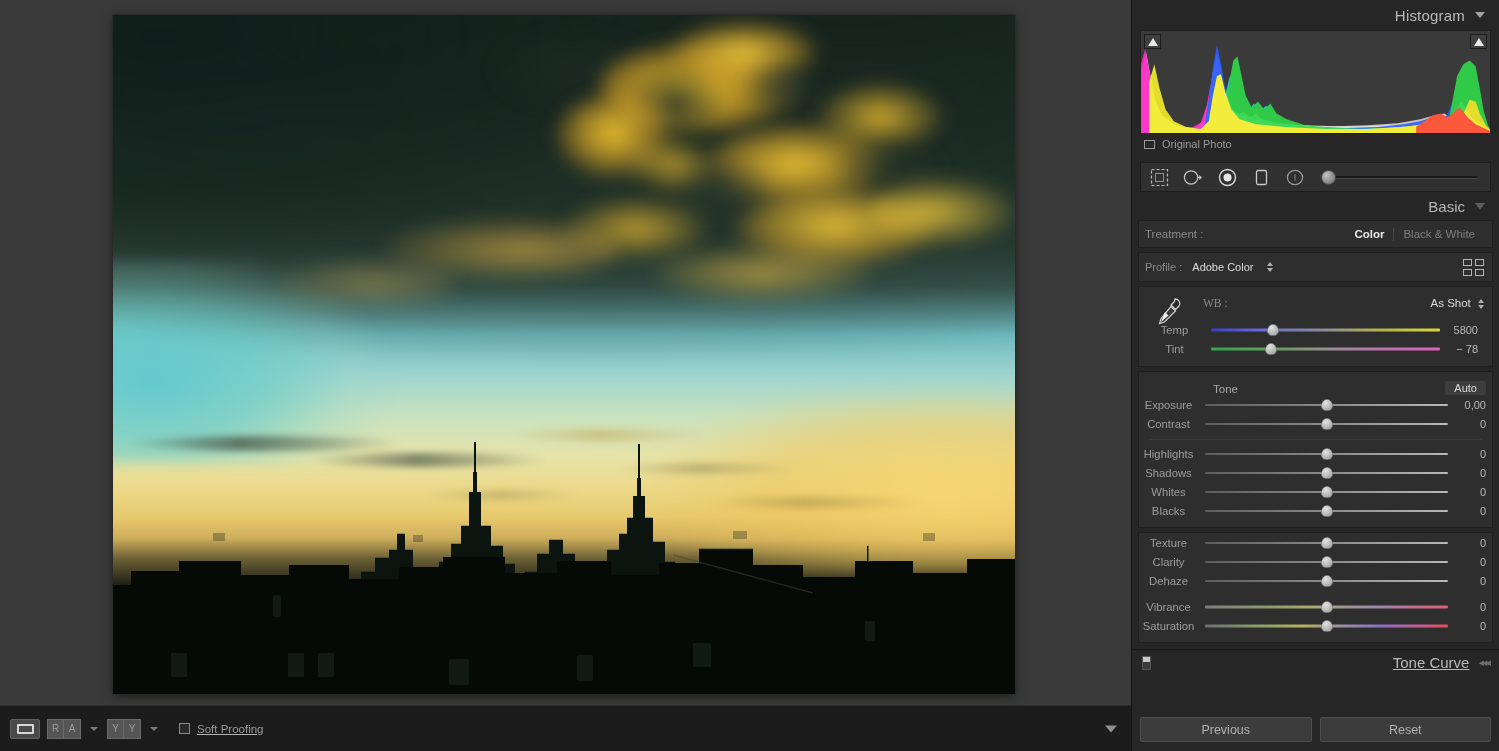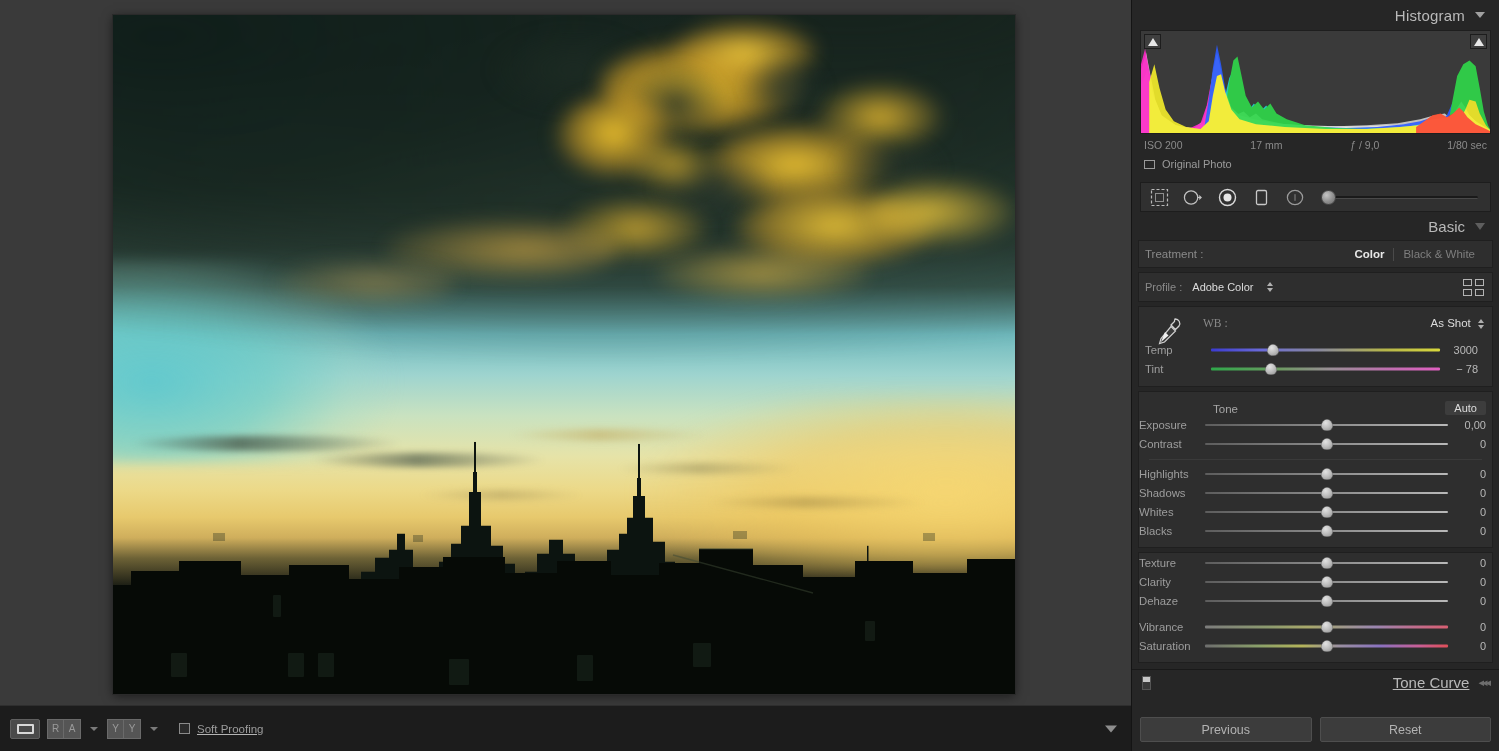--- a/index.html
+++ b/index.html
@@ -268,21 +268,21 @@
   .eyedropper{ position:absolute; left:12px; top:6px; cursor:pointer; }
   .wb-row{ display:flex; align-items:center; height:20px; padding-left:58px; font-size:11.5px; }
   .wb-row .lbl{ color:#8a8a8a;font-family:Liberation Serif, serif; }
   .wb-row .val{ margin-left:auto; color:#dcdcdc; cursor:pointer; }
 
   
   .sl{
     display:flex; align-items:center; height:19px; font-size:11.3px;
   }
   .sl .name{
-    width:66px; text-align:left; color:#9d9d9d; padding-right:7px; flex:none;
+    width:66px; text-align:center; color:#9d9d9d; padding-right:7px; flex:none;
   }
   .sl .track-wrap{ flex:1; position:relative; height:19px; cursor:pointer; }
   .sl .track{
     position:absolute; left:0; right:0; top:50%; transform:translateY(-50%);
     height:2px; background:linear-gradient(to right,#5d5d5d,#b8b8b8);
     border-radius:1px;
   }
   .sl .track.grad-temp{ background:linear-gradient(to right,#3b3bd0,#6b6bd8 22%,#8a8a9a 48%,#b6b64a 76%,#d8d83c); height:3px; }
   .sl .track.grad-tint{ background:linear-gradient(to right,#2fa84a,#6d9a62 30%,#9a8f96 52%,#c06fb0 78%,#e05fc0); height:3px; }
   .sl .track.grad-vib{ background:linear-gradient(to right,#7d7d7d 0%,#8c9a6e 26%,#a8a86a 42%,#a09a86 55%,#9a86b0 70%,#c06e8e 86%,#d85f72 100%); height:3px; }
@@ -490,26 +490,20 @@
         </svg>
         <div class="clip left">
             <i></i>
           </div>
         <div class="clip right">
             <i></i>
           </div>
       </div>
     </div>
 
-    <div id="exif">
-      <span>ISO 200</span>
-      <span>17 mm</span>
-      <span>ƒ / 9,0</span>
-      <span>1/80 sec</span>
-    </div>
 
     <div id="orig-photo">
       <span class="box"></span>
       <span>Original Photo</span>
     </div>
 
     <div id="toolstrip">
       <div class="tool">
         <svg width="19" height="19" viewBox="0 0 19 19">
           <rect x="1.5" y="1.5" width="16" height="16" fill="none" stroke="#b9b9b9" stroke-width="1.2" stroke-dasharray="3 2"></rect>
@@ -595,21 +589,21 @@
         </span>
       </div>
       <div class="gap"></div>
       <div id="wb-sliders">
           <div class="sl">
             <span class="name">Temp</span>
             <span class="track-wrap">
               <span class="track grad-temp"></span>
               <span class="knob" style="left: 27%;"></span>
             </span>
-            <span class="value">3000</span>
+            <span class="value">5800</span>
           </div>
           <div class="sl">
             <span class="name">Tint</span>
             <span class="track-wrap">
               <span class="track grad-tint"></span>
               <span class="knob" style="left: 26%;"></span>
             </span>
             <span class="value">− 78</span>
           </div>
         </div>

